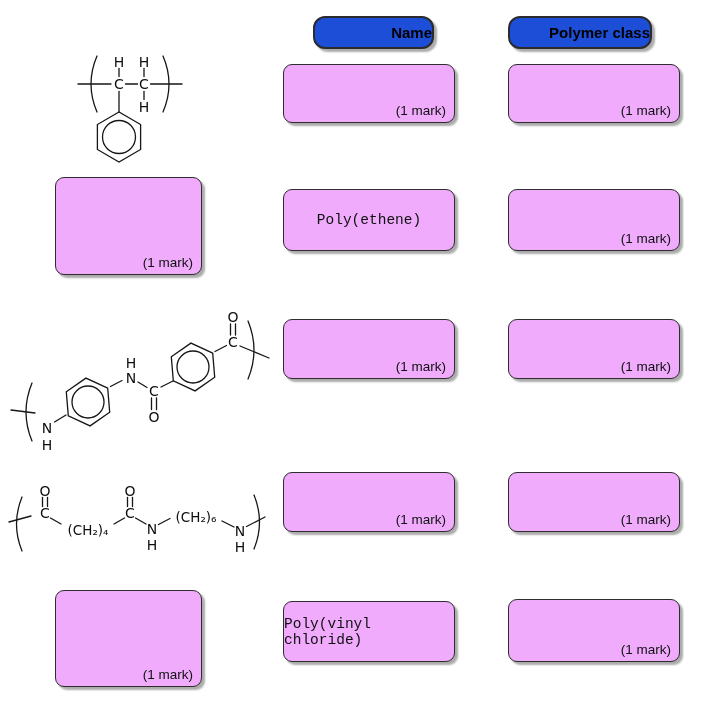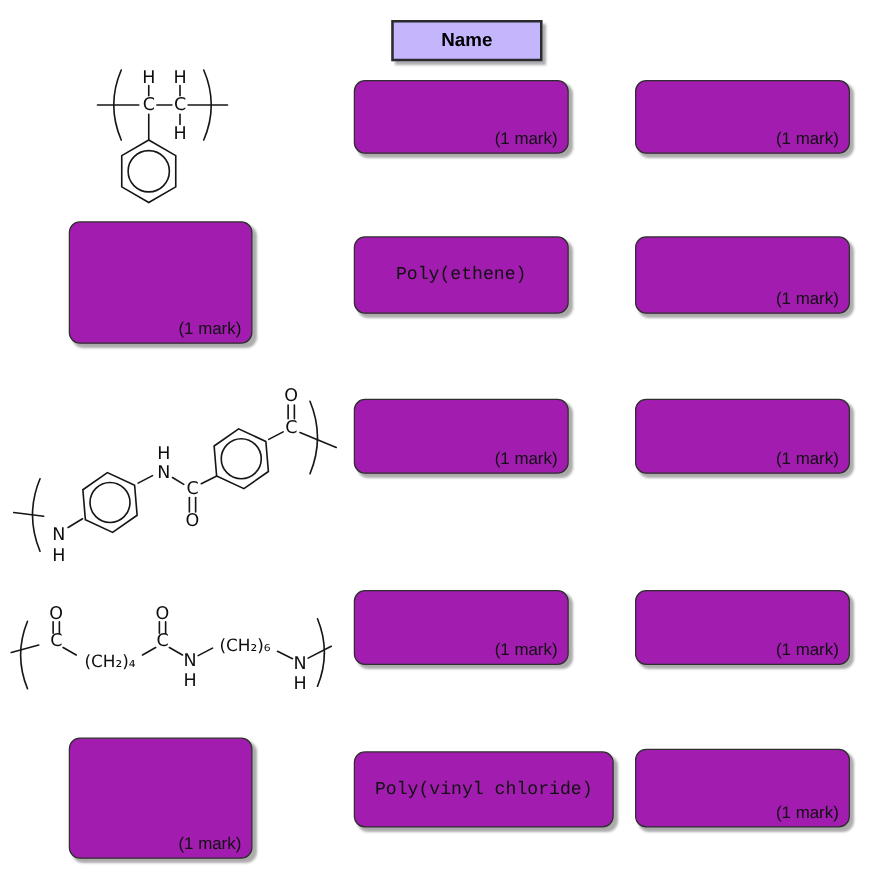--- a/index.html
+++ b/index.html
@@ -1,40 +1,43 @@
 <!DOCTYPE html>
 <html><head>
 <meta charset="utf-8">
 <style>
   html,body{margin:0;padding:0;background:#ffffff;}
   .page{position:relative;width:705px;height:717px;background:#fff;
         font-family:"Liberation Sans",sans-serif;overflow:hidden;}
-  .hbox{position:absolute;display:flex;align-items:center;justify-content:center;
-        background:#c4b5fd;border:2px solid #2b2b2b;border-radius:0;
+  .hbox{position:absolute;display:flex;align-items:center;justify-content:flex-end;
+        background:#1d4ed8;border:2px solid #2b2b2b;border-radius:12px;
         box-shadow:3px 3px 2px rgba(0,0,0,.33);
         font-weight:bold;font-size:15px;color:#000;}
-  .abox{position:absolute;background:#a21caf;border:1.2px solid #2e2e2e;border-radius:9px;
+  .abox{position:absolute;background:#f0abfc;border:1.2px solid #2e2e2e;border-radius:9px;
         box-shadow:3px 3px 2px rgba(0,0,0,.33);box-sizing:border-box;}
   .abox .mark{position:absolute;right:8px;bottom:4px;font-size:13.5px;color:#101010;}
   .abox.center{display:flex;align-items:center;justify-content:center;
         font-size:14.5px;color:#101010;font-family:Liberation Mono, monospace;}
   svg.structure{position:absolute;overflow:visible;}
   svg.structure line, svg.structure path, svg.structure polygon, svg.structure circle{
         stroke:#161616;stroke-width:1.3;fill:none;stroke-linecap:round;}
   svg.structure text{font-family:"DejaVu Sans","Liberation Sans",sans-serif;
         font-size:14px;fill:#0e0e0e;stroke:none;}
   svg.structure text.grp{font-size:13.5px;}
 </style>
 </head>
 <body>
 
 <div class="page">
 
   <div class="hbox" style="left:313px;top:16px;width:117px;height:29px">
     <span>Name</span>
+  </div>
+  <div class="hbox" style="left:508px;top:16px;width:140px;height:29px">
+    <span>Polymer class</span>
   </div>
 
   <svg class="structure" style="left:70px;top:45px" width="120" height="125" viewBox="0 0 120 125">
     <path d="M27 11 Q15 39 27 67"></path>
     <path d="M93 11 Q105 39 93 67"></path>
     <g>
       <line x1="8" y1="39" x2="41" y2="39"></line>
       <line x1="55.5" y1="39" x2="67.5" y2="39"></line>
       <line x1="80.5" y1="39" x2="112" y2="39"></line>
       <line x1="49" y1="23.5" x2="49" y2="31.5"></line>
@@ -142,20 +145,20 @@
   <div class="abox" style="left:283px;top:472px;width:172px;height:60px">
     <span class="mark">(1 mark)</span>
   </div>
   <div class="abox" style="left:508px;top:472px;width:172px;height:60px">
     <span class="mark">(1 mark)</span>
   </div>
 
   <div class="abox" style="left:55px;top:590px;width:147px;height:97px">
     <span class="mark">(1 mark)</span>
   </div>
-  <div class="abox center" style="left:283px;top:601px;width:208px;height:61px">
+  <div class="abox center" style="left:283px;top:601px;width:172px;height:61px">
     <span>Poly(vinyl chloride)</span>
   </div>
   <div class="abox" style="left:508px;top:599px;width:172px;height:63px">
     <span class="mark">(1 mark)</span>
   </div>
 
 </div>
 
 </body></html>

